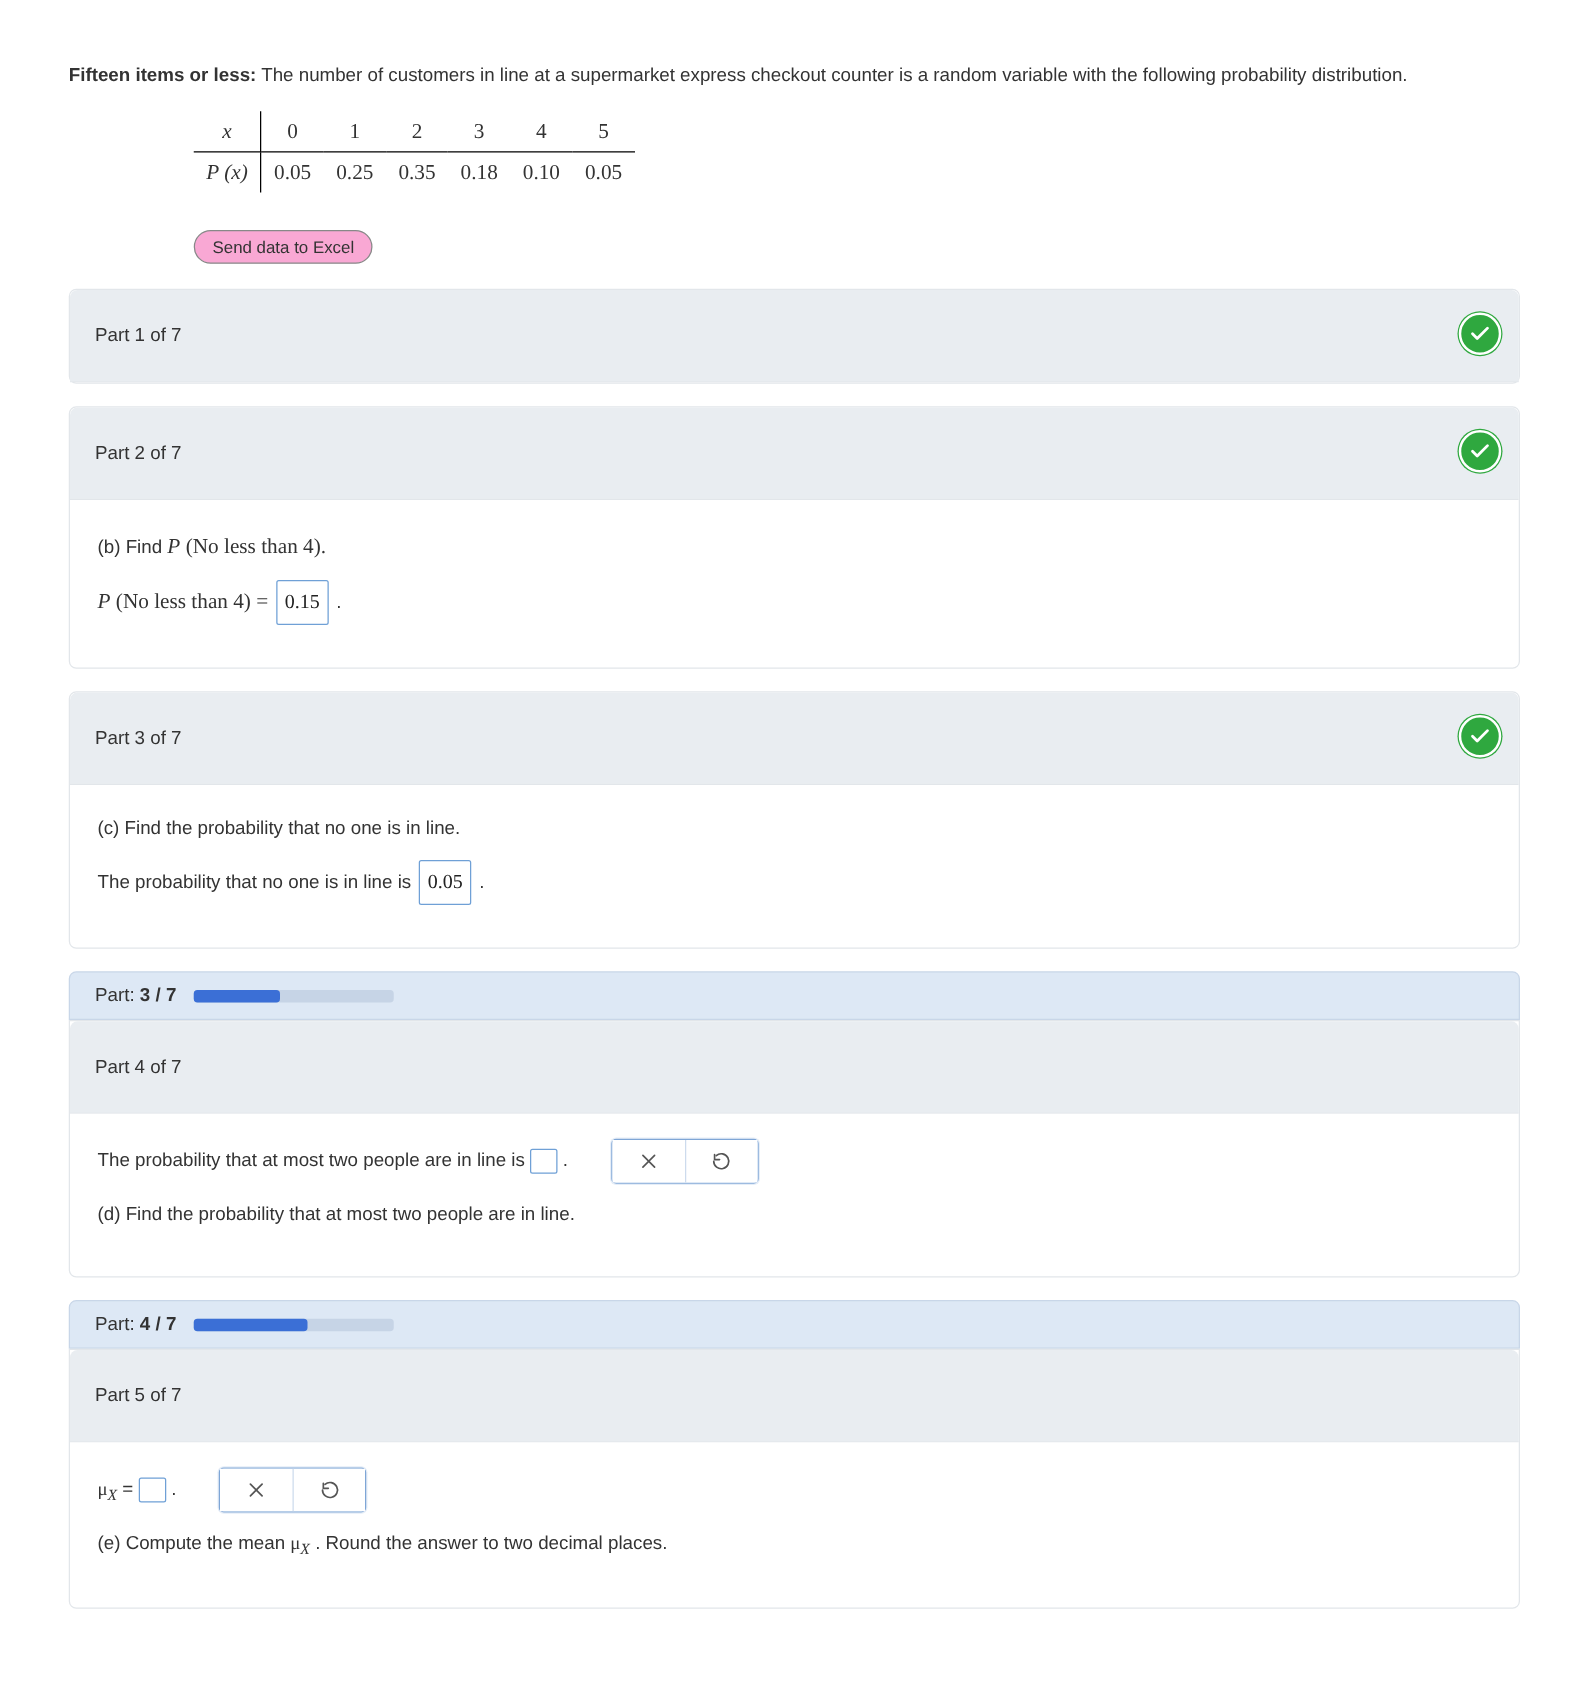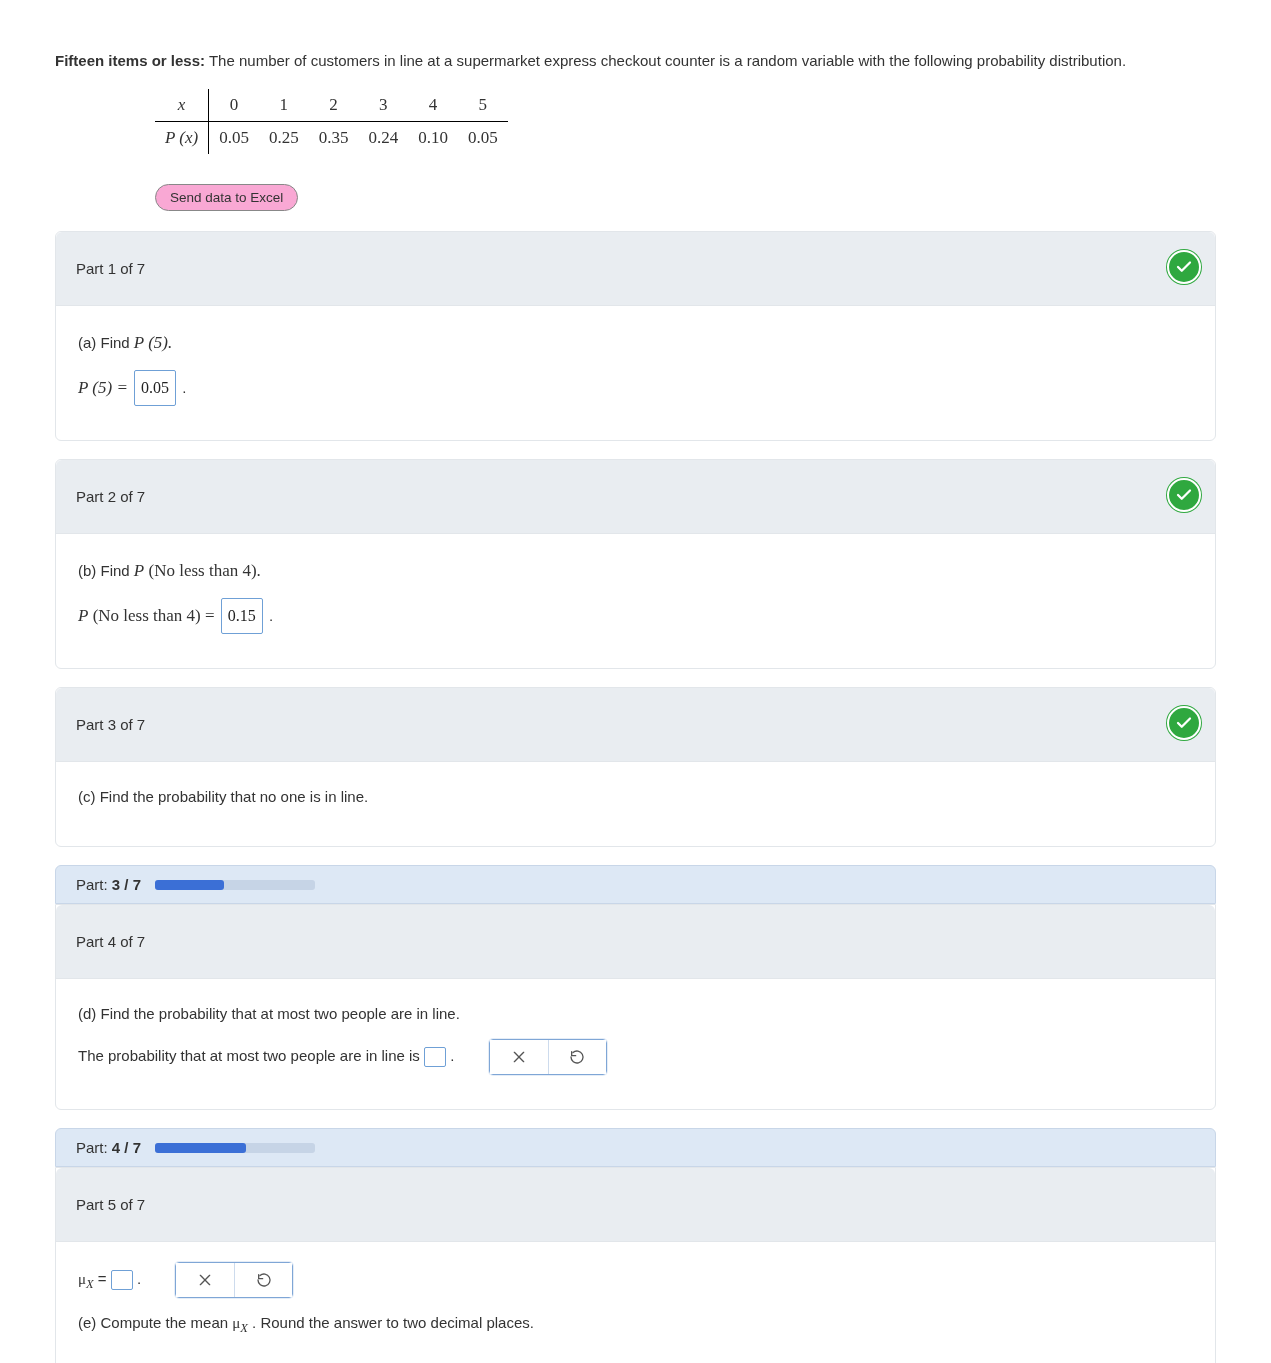--- a/index.html
+++ b/index.html
@@ -99,42 +99,38 @@
       <td>2</td>
       <td>3</td>
       <td>4</td>
       <td>5</td>
     </tr>
     <tr>
       <td>P (x)</td>
       <td>0.05</td>
       <td>0.25</td>
       <td>0.35</td>
-      <td>0.24</td>
+      <td>0.18</td>
       <td>0.10</td>
       <td>0.05</td>
     </tr>
   </tbody>
     </table>
 </div>
 
 <div class="send-btn">Send data to Excel</div>
 
 
 <div class="part">
   <div class="check-badge">
     <svg viewBox="0 0 24 24" fill="none" stroke="#fff" stroke-width="3" stroke-linecap="round" stroke-linejoin="round">
         <polyline points="4 12 9 17 20 6"></polyline>
       </svg>
   </div>
   <div class="part-header">Part 1 of 7</div>
-  <div class="part-body">
-    <p><span>(a) Find </span><span class="serif italic">P (5).</span></p>
-    <p><span class="serif italic">P (5) =</span> <span class="ans-box">0.05</span> .</p>
-  </div>
 </div>
 
 
 <div class="part">
   <div class="check-badge">
     <svg viewBox="0 0 24 24" fill="none" stroke="#fff" stroke-width="3" stroke-linecap="round" stroke-linejoin="round">
         <polyline points="4 12 9 17 20 6"></polyline>
       </svg>
   </div>
   <div class="part-header">Part 2 of 7</div>
@@ -147,51 +143,52 @@
 
 <div class="part">
   <div class="check-badge">
     <svg viewBox="0 0 24 24" fill="none" stroke="#fff" stroke-width="3" stroke-linecap="round" stroke-linejoin="round">
         <polyline points="4 12 9 17 20 6"></polyline>
       </svg>
   </div>
   <div class="part-header">Part 3 of 7</div>
   <div class="part-body">
     <p>(c) Find the probability that no one is in line.</p>
+    <p><span>The probability that no one is in line is </span><span class="ans-box">0.05</span> .</p>
   </div>
 </div>
 
 
 <div class="progress-row">
   <span><span>Part: </span><b>3 / 7</b></span>
   <div class="bar">
       <div class="bar-fill" style="width:43%"></div>
     </div>
 </div>
 <div class="part after-progress">
   <div class="part-header">Part 4 of 7</div>
   <div class="part-body">
-    <p>(d) Find the probability that at most two people are in line.</p>
     <p>
       <span>The probability that at most two people are in line is </span><span class="empty-box"></span> .
       <span class="toolbar">
         <span class="tbtn">
           <svg viewBox="0 0 24 24" fill="none" stroke="#555" stroke-width="2" stroke-linecap="round">
               <line x1="5" y1="5" x2="19" y2="19"></line>
               <line x1="19" y1="5" x2="5" y2="19"></line>
             </svg>
         </span>
         <span class="tbtn">
           <svg viewBox="0 0 24 24" fill="none" stroke="#555" stroke-width="2" stroke-linecap="round">
               <path d="M3 12a9 9 0 1 0 3-6.7"></path>
               <polyline points="4 4 4 10 10 10"></polyline>
             </svg>
         </span>
       </span>
     </p>
+    <p>(d) Find the probability that at most two people are in line.</p>
   </div>
 </div>
 
 
 <div class="progress-row">
   <span><span>Part: </span><b>4 / 7</b></span>
   <div class="bar">
       <div class="bar-fill" style="width:57%"></div>
     </div>
 </div>

